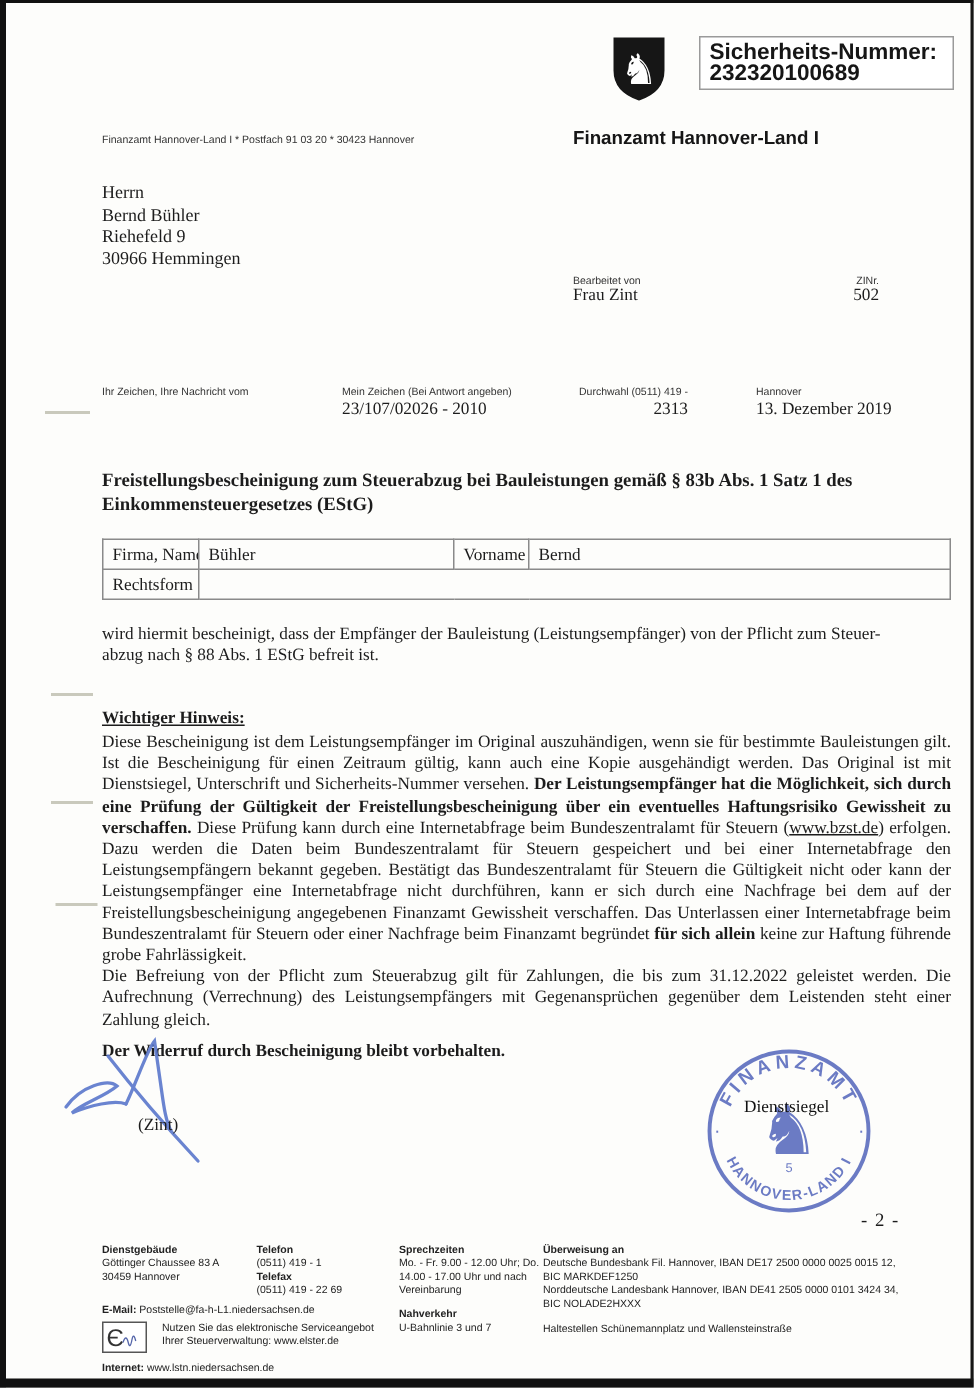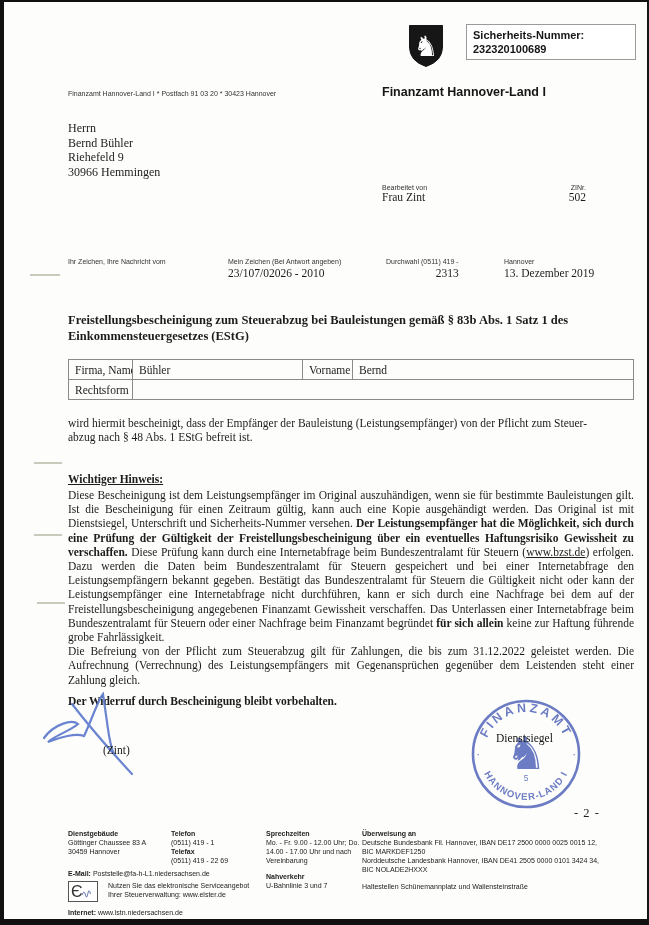--- a/index.html
+++ b/index.html
@@ -13,21 +13,21 @@
   }
   .abs{position:absolute;}
   .sans{font-family:"Liberation Sans", sans-serif;}
   .serif{font-family:"Liberation Serif", serif;}
   .pre{white-space:pre-line;}
   .b{font-weight:bold;}
   .small-label{font-size:7px;color:#333;}
   .body-txt{font-size:11.5px;line-height:14.2px;}
   .security-box{
     border:1px solid #9a9a9a;background:#fff;padding:3px 6px;
-    font-size:11px;font-weight:bold;line-height:14px;color:#161616;
+    font-size:15px;font-weight:bold;line-height:14px;color:#161616;
   }
   .office-name{font-size:12.5px;font-weight:bold;color:#161616;}
   .recipient{font-size:12px;line-height:14.5px;}
   .subject{font-size:12.5px;font-weight:bold;line-height:15.5px;}
   table.applicant{border-collapse:collapse;width:566px;table-layout:fixed;font-size:11.5px;}
   table.applicant td{border:1px solid #8a8a8a;height:17px;padding:1px 6px;overflow:hidden;white-space:nowrap;}
   .hinweis-head{font-size:11.5px;font-weight:bold;text-decoration:underline;margin-bottom:3px;}
   .justify{text-align:justify;}
   .link-u{text-decoration:underline;}
   .blk{display:block;}
@@ -110,41 +110,41 @@
       <td>Bernd</td>
     </tr>
     <tr>
       <td>Rechtsform</td>
       <td colspan="3"></td>
     </tr>
   </tbody>
     </table>
 
   <div class="abs serif body-txt pre" style="left:64px;top:414px;width:580px;">wird hiermit bescheinigt, dass der Empfänger der Bauleistung (Leistungsempfänger) von der Pflicht zum Steuer-
-abzug nach § 48 Abs. 1 EStG befreit ist.</div>
+abzug nach § 88 Abs. 1 EStG befreit ist.</div>
 
   <div class="abs" style="left:64px;top:471px;width:566px;">
     <div class="serif hinweis-head">Wichtiger Hinweis:</div>
     <div class="serif body-txt justify">
       <span>Diese Bescheinigung ist dem Leistungsempfänger im Original auszuhändigen, wenn sie für bestimmte Bauleistungen gilt. Ist die Bescheinigung für einen Zeitraum gültig, kann auch eine Kopie ausgehändigt werden. Das Original ist mit Dienstsiegel, Unterschrift und Sicherheits-Nummer versehen. </span><span class="b">Der Leistungsempfänger hat die Möglichkeit, sich durch eine Prüfung der Gültigkeit der Freistellungsbescheinigung über ein eventuelles Haftungsrisiko Gewissheit zu verschaffen.</span><span> Diese Prüfung kann durch eine Internetabfrage beim Bundeszentralamt für Steuern (</span><span class="link-u">www.bzst.de</span><span>) erfolgen. Dazu werden die Daten beim Bundeszentralamt für Steuern gespeichert und bei einer Internetabfrage den Leistungsempfängern bekannt gegeben. Bestätigt das Bundeszentralamt für Steuern die Gültigkeit nicht oder kann der Leistungsempfänger eine Internetabfrage nicht durchführen, kann er sich durch eine Nachfrage bei dem auf der Freistellungsbescheinigung angegebenen Finanzamt Gewissheit verschaffen. Das Unterlassen einer Internetabfrage beim Bundeszentralamt für Steuern oder einer Nachfrage beim Finanzamt begründet </span><span class="b">für sich allein</span><span> keine zur Haftung führende grobe Fahrlässigkeit.</span>
       <span class="blk">Die Befreiung von der Pflicht zum Steuerabzug gilt für Zahlungen, die bis zum 31.12.2022 geleistet werden. Die Aufrechnung (Verrechnung) des Leistungsempfängers mit Gegenansprüchen gegenüber dem Leistenden steht einer Zahlung gleich.</span>
     </div>
     <div class="serif widerruf">Der Widerruf durch Bescheinigung bleibt vorbehalten.</div>
   </div>
 
   <div class="abs" style="left:28px;top:686px;">
     <svg width="120" height="90" viewBox="0 0 120 90">
       <g fill="none" stroke="#5b78cc" stroke-width="2.2" stroke-linecap="round" opacity="0.9">
         <path d="M12,50 C22,36 40,31 46,36 C38,43 22,48 16,54 C28,49 44,45 52,48"></path>
         <path d="M52,48 C58,36 66,12 71,6 L75,34 C77,48 78,58 82,66"></path>
         <path d="M40,16 C54,34 74,58 100,86"></path>
       </g>
     </svg>
   </div>
-  <div class="abs serif" style="left:55px;top:742px;font-size:11.5px;padding-left:44px;">(Zint)</div>
+  <div class="abs serif" style="left:44px;top:742px;font-size:11.5px;padding-left:44px;">(Zint)</div>
 
   <div class="abs" style="left:464px;top:694px;">
     <svg width="116" height="116" viewBox="0 0 116 116" font-family="Liberation Sans, sans-serif">
       <g opacity="0.82">
         <circle cx="58" cy="58" r="53" fill="none" stroke="#4c5fb8" stroke-width="2.6"></circle>
         <defs>
           <path id="arcT" d="M16,58 A42,42 0 0 1 100,58" fill="none"></path>
           <path id="arcB" d="M12,58 A46,46 0 0 0 104,58" fill="none"></path>
         </defs>
         <text fill="#4c5fb8" font-size="12.5" font-weight="bold" letter-spacing="3">

